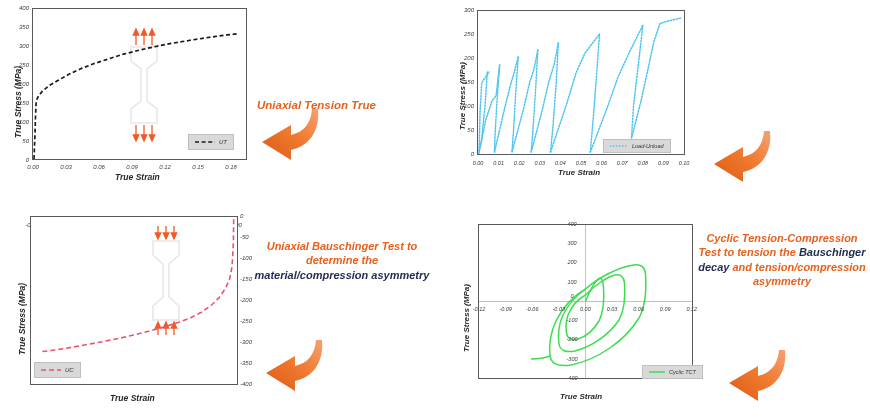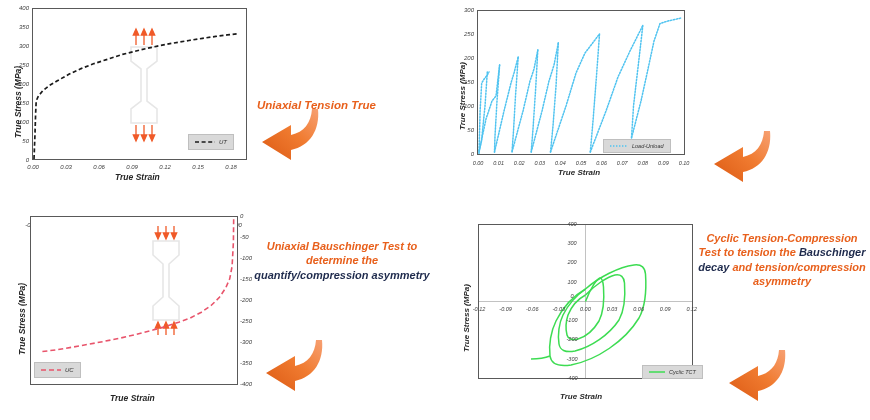--- a/index.html
+++ b/index.html
@@ -271,21 +271,21 @@
       <line x1="0" y1="2" x2="20" y2="2" stroke="#E8546B" stroke-width="1.6" stroke-dasharray="5,3"></line>
     </svg>
     <span class="lbl" style="font-size:6px;">UC</span>
   </div>
 
   <div class="axis-title" style="left:110px;top:186px;font-size:8.5px;">True Strain</div>
 
   <div class="annot" style="left:252px;top:240px;width:0;"></div>
 
   <div class="annot" style="left:252px;top:32px;width:180px;font-size:11px;">
-    <span class="o">Uniaxial Bauschinger Test </span><span class="o">to determine the </span><span class="n">quantify/compression asymmetry</span>
+    <span class="o">Uniaxial Bauschinger Test </span><span class="o">to determine the </span><span class="n">material/compression asymmetry</span>
   </div>
 
   <svg style="position:absolute;left:262px;top:130px;" width="66" height="56" viewBox="0 0 66 56">
     <defs>
       <linearGradient id="g3" x1="1" y1="0" x2="0" y2="1">
         <stop offset="0%" stop-color="#F7A072"></stop>
         <stop offset="45%" stop-color="#F07B30"></stop>
         <stop offset="100%" stop-color="#DC5A14"></stop>
       </linearGradient>
     </defs>

